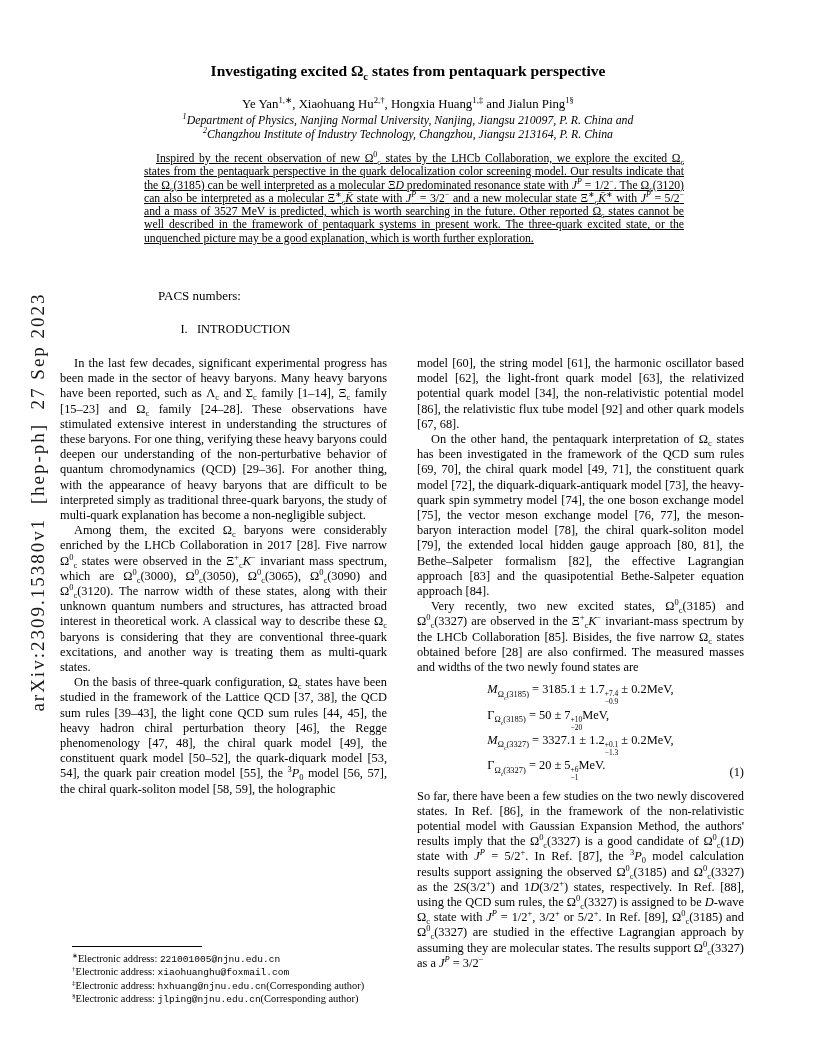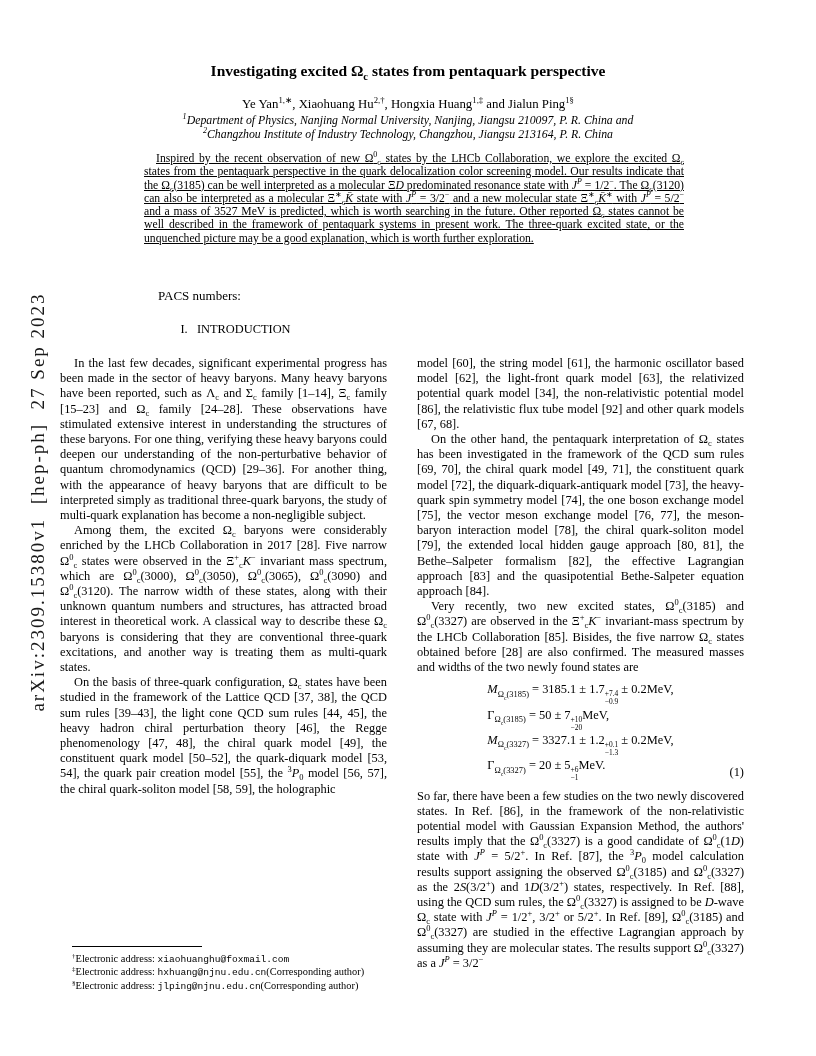--- a/index.html
+++ b/index.html
@@ -89,18 +89,19 @@
       </div>
       <div class="eq-number">(1)</div>
     </div>
 
     <p class="para">So far, there have been a few studies on the two newly discovered states. In Ref. [86], in the framework of the non-relativistic potential model with Gaussian Expansion Method, the authors' results imply that the Ω<sup>0</sup><sub>c</sub>(3327) is a good candidate of Ω<sup>0</sup><sub>c</sub>(1<i>D</i>) state with <i>J</i><sup><i>P</i></sup> = 5/2<sup>+</sup>. In Ref. [87], the <sup>3</sup><i>P</i><sub>0</sub> model calculation results support assigning the observed Ω<sup>0</sup><sub>c</sub>(3185) and Ω<sup>0</sup><sub>c</sub>(3327) as the 2<i>S</i>(3/2<sup>+</sup>) and 1<i>D</i>(3/2<sup>+</sup>) states, respectively. In Ref. [88], using the QCD sum rules, the Ω<sup>0</sup><sub>c</sub>(3327) is assigned to be <i>D</i>-wave Ω<sub>c</sub> state with <i>J</i><sup><i>P</i></sup> = 1/2<sup>+</sup>, 3/2<sup>+</sup> or 5/2<sup>+</sup>. In Ref. [89], Ω<sup>0</sup><sub>c</sub>(3185) and Ω<sup>0</sup><sub>c</sub>(3327) are studied in the effective Lagrangian approach by assuming they are molecular states. The results support Ω<sup>0</sup><sub>c</sub>(3327) as a <i>J</i><sup><i>P</i></sup> = 3/2<sup>−</sup></p>
   </div>
 
   <div class="footnote-rule"></div>
 
   <div class="footnotes">
+    <div class="footnote"><sup>∗</sup>Electronic address: <span class="tt">221001005@njnu.edu.cn</span></div>
     <div class="footnote"><sup>†</sup>Electronic address: <span class="tt">xiaohuanghu@foxmail.com</span></div>
     <div class="footnote"><sup>‡</sup>Electronic address: <span class="tt">hxhuang@njnu.edu.cn</span>(Corresponding author)</div>
     <div class="footnote"><sup>§</sup>Electronic address: <span class="tt">jlping@njnu.edu.cn</span>(Corresponding author)</div>
   </div>
 
 </div>
 
 </body></html>

